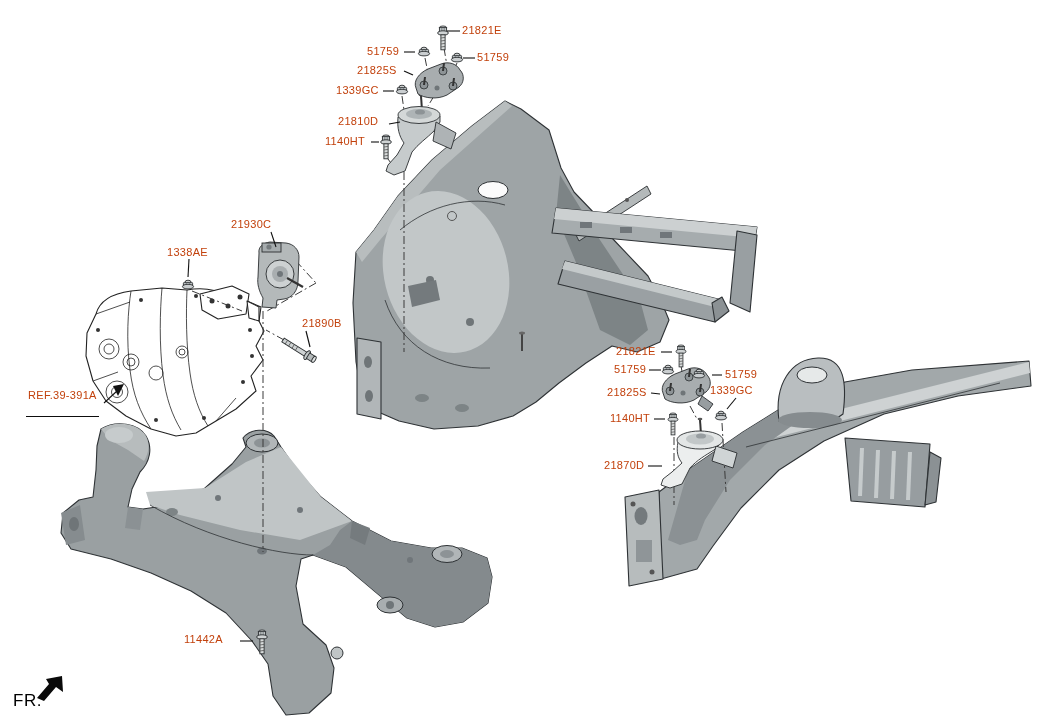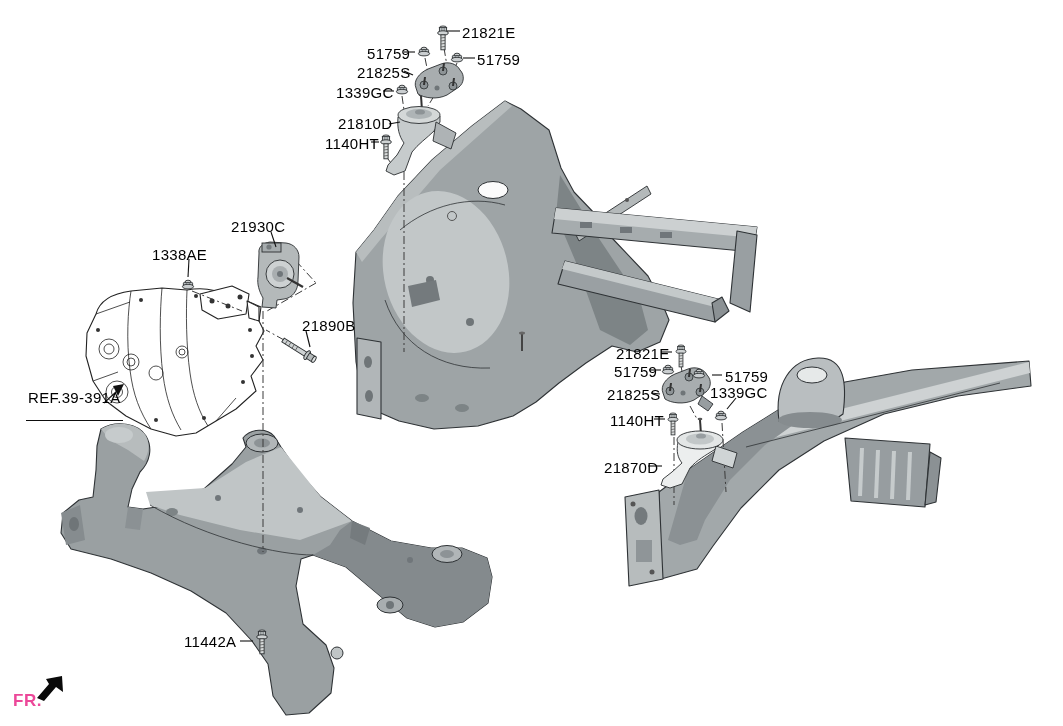--- a/index.html
+++ b/index.html
@@ -1,22 +1,22 @@
 <!DOCTYPE html>
 <html><head>
 <meta charset="utf-8">
 <style>
   html,body{margin:0;padding:0;background:#fff;}
   .stage{position:relative;width:1063px;height:726px;background:#ffffff;overflow:hidden;
          font-family:"Liberation Sans",sans-serif;}
   .stage svg{position:absolute;left:0;top:0;}
-  .callout{position:absolute;font-size:15px;line-height:1.05;letter-spacing:.3px;color:#000000;
+  .callout{position:absolute;font-size:11px;line-height:1.05;letter-spacing:.3px;color:#c2410c;
            white-space:nowrap;}
   .callout.ref{border-bottom:1.4px solid #0d0d0d;padding:0 2px 14px 2px;}
-  .fr{position:absolute;font-size:17px;font-weight:700;letter-spacing:.5px;color:#ec4899;}
+  .fr{position:absolute;font-size:17px;font-weight:400;letter-spacing:.5px;color:#000000;}
   .big{stroke:#2e3235;stroke-width:1.1;stroke-linejoin:round;}
   .fine{stroke:#2e3235;stroke-width:.8;fill:none;}
   .eng{stroke:#222;stroke-width:1.1;fill:#ffffff;stroke-linejoin:round;}
   .engl{stroke:#222;stroke-width:.8;fill:none;}
   .dd{stroke:#3a3a3a;stroke-width:1;fill:none;stroke-dasharray:8 3 2 3;}
   .ld{stroke:#111;stroke-width:1.1;fill:none;}
   .fast{stroke:#2a2e30;stroke-width:.9;}
 </style>
 </head>
 <body>
@@ -337,21 +337,21 @@
 </svg>
 
   <span class="callout" style="left:462px;top:25px">21821E</span>
   <span class="callout" style="left:367px;top:46px">51759</span>
   <span class="callout" style="left:477px;top:52px">51759</span>
   <span class="callout" style="left:357px;top:65px">21825S</span>
   <span class="callout" style="left:336px;top:85px">1339GC</span>
   <span class="callout" style="left:338px;top:116px">21810D</span>
   <span class="callout" style="left:325px;top:136px">1140HT</span>
   <span class="callout" style="left:231px;top:219px">21930C</span>
-  <span class="callout" style="left:152px;top:247px">1338AE</span>
+  <span class="callout" style="left:167px;top:247px">1338AE</span>
   <span class="callout" style="left:302px;top:318px">21890B</span>
   <span class="callout ref" style="left:26px;top:390px">REF.39-391A</span>
   <span class="callout" style="left:616px;top:346px">21821E</span>
   <span class="callout" style="left:614px;top:364px">51759</span>
   <span class="callout" style="left:725px;top:369px">51759</span>
   <span class="callout" style="left:607px;top:387px">21825S</span>
   <span class="callout" style="left:710px;top:385px">1339GC</span>
   <span class="callout" style="left:610px;top:413px">1140HT</span>
   <span class="callout" style="left:604px;top:460px">21870D</span>
   <span class="callout" style="left:184px;top:634px">11442A</span>

